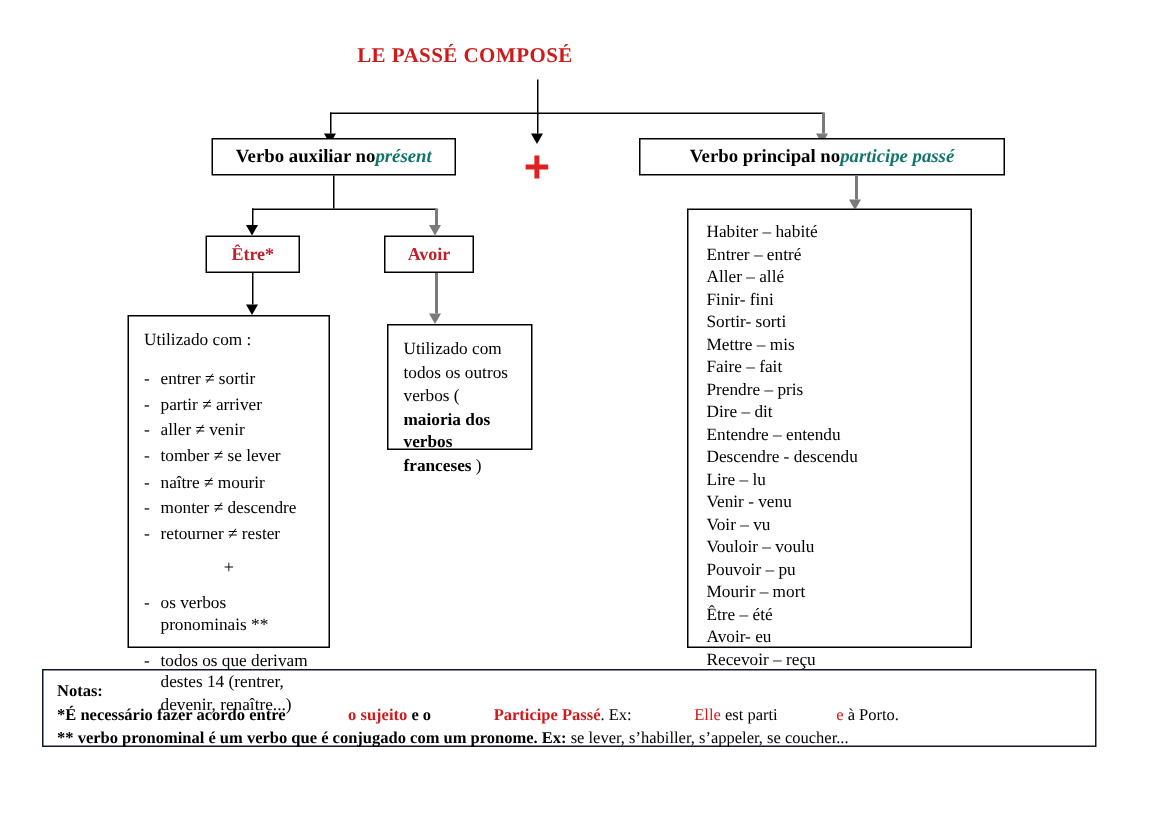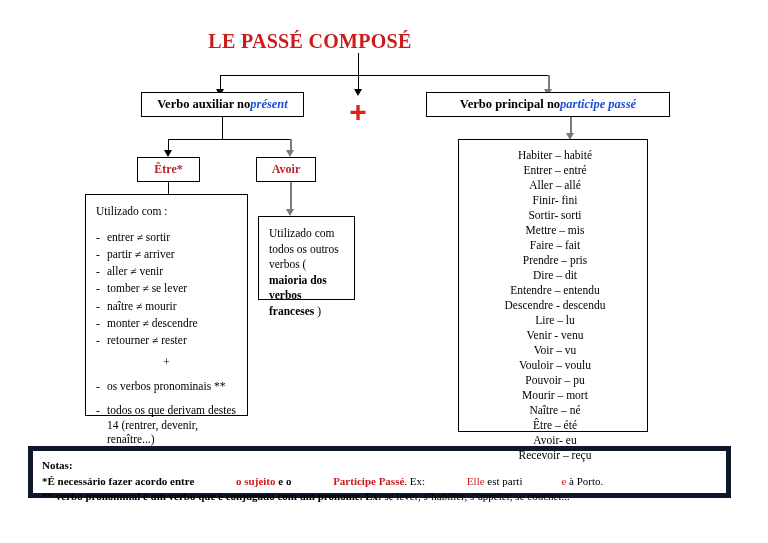--- a/index.html
+++ b/index.html
@@ -11,21 +11,21 @@
     overflow:hidden;
     color:#000;
   }
   #stage{position:absolute;left:0;top:0;width:768px;height:543px;}
   .abs{position:absolute;box-sizing:border-box;}
 
   
   .title{
     left:0;top:30px;width:620px;
     text-align:center;
-    font-size:20px;font-weight:bold;
+    font-size:14px;font-weight:bold;
     color:#cc1b1b;
     letter-spacing:.3px;
   }
 
   
   .vline{background:#000;width:1px;}
   .hline{background:#000;height:1px;}
   .vline.gray{background:#7a7a7a;width:2px;}
   .arrowhead{
     width:0;height:0;
@@ -47,21 +47,21 @@
   
   .box{
     border:1px solid #000;
     background:#fff;
   }
   .hdrbox{
     display:flex;align-items:center;justify-content:center;
     font-size:12.5px;font-weight:bold;
     text-align:center;
   }
-  .hdrbox .fr{color:#1d4ed8;font-style:italic;}
+  .hdrbox .fr{color:#0f766e;font-style:italic;}
   .smallbox{
     display:flex;align-items:center;justify-content:center;
     font-size:12px;font-weight:bold;color:#c0202a;
   }
   .listbox{
     font-size:11.5px;
     line-height:1.28;
     padding:9px 10px 8px 10px;
   }
   .listbox .head{margin-bottom:11px;}
@@ -87,21 +87,21 @@
 
   .pplist{
     font-size:11.5px;
     line-height:1.305;
     padding:8px 8px 7px 12px;
   }
   .pplist div{white-space:nowrap;}
 
   
   .notes{
-    border:5px solid #0f172a;
+    border:1px solid #0f172a;
     padding:7px 9px 8px 9px;
     font-size:11px;
     line-height:1.42;
   }
   .notes .n-title{font-weight:bold;}
   .notes .l1{font-weight:bold;}
   .notes .l2{font-weight:bold;}
   .red{color:#d01a1a;margin-left:39px;}
   .reg{font-weight:normal;}
 </style>
@@ -143,21 +143,21 @@
   </div>
   <div class="abs vline" style="left:168px;top:182px;height:21px;"></div>
   <div class="abs arrowhead" style="left:164px;top:203px;"></div>
 
   <div class="abs box smallbox" style="left:256px;top:157px;width:60px;height:25px;">
     <span>Avoir</span>
   </div>
   <div class="abs vline gray" style="left:290px;top:182px;height:27px;"></div>
   <div class="abs arrowhead gray" style="left:286px;top:209px;"></div>
 
-  <div class="abs box listbox" style="left:85px;top:194px;width:163px;height:222px;">
+  <div class="abs box listbox" style="left:85px;top:210px;width:135px;height:222px;">
     <div class="head">Utilizado com :</div>
     <ul class="pairs" id="etre-pairs">
         <li>
           <span class="dash">-</span>
           <span>entrer ≠ sortir</span>
         </li>
         <li>
           <span class="dash">-</span>
           <span>partir ≠ arriver</span>
         </li>
@@ -199,40 +199,39 @@
     <span>Utilizado com todos os outros verbos ( </span><b>maioria dos verbos franceses</b><span> )</span>
   </div>
 
   <div class="abs box hdrbox" style="left:426px;top:92px;width:244px;height:25px;">
     <span>Verbo principal no </span>
       <span class="fr">participe passé</span>
   </div>
   <div class="abs vline gray" style="left:570px;top:117px;height:16px;"></div>
   <div class="abs arrowhead gray" style="left:566px;top:133px;"></div>
 
-  <div class="abs box pplist" style="left:458px;top:139px;width:190px;height:293px;text-align:center;">
+  <div class="abs box pplist" style="left:458px;top:139px;width:190px;height:293px;">
     <div id="pp-list">
         <div>Habiter – habité</div>
         <div>Entrer – entré</div>
         <div>Aller – allé</div>
         <div>Finir- fini</div>
         <div>Sortir- sorti</div>
         <div>Mettre – mis</div>
         <div>Faire – fait</div>
         <div>Prendre – pris</div>
         <div>Dire – dit</div>
         <div>Entendre – entendu</div>
         <div>Descendre - descendu</div>
         <div>Lire – lu</div>
         <div>Venir - venu</div>
         <div>Voir – vu</div>
         <div>Vouloir – voulu</div>
         <div>Pouvoir – pu</div>
         <div>Mourir – mort</div>
-        <div>Naître – né</div>
         <div>Être – été</div>
         <div>Avoir- eu</div>
         <div>Recevoir – reçu</div>
       </div>
   </div>
 
   <div class="abs notes" style="left:28px;top:446px;width:703px;height:52px;">
     <div class="n-title">Notas:</div>
     <div class="l1">
       <span>*É necessário fazer acordo entre </span><span class="red">o sujeito</span><span> e o </span><span class="red">Participe Passé</span><span class="reg">. Ex: </span><span class="reg red">Elle</span><span class="reg"> est parti</span><span class="reg red">e</span><span class="reg"> à Porto.</span>

